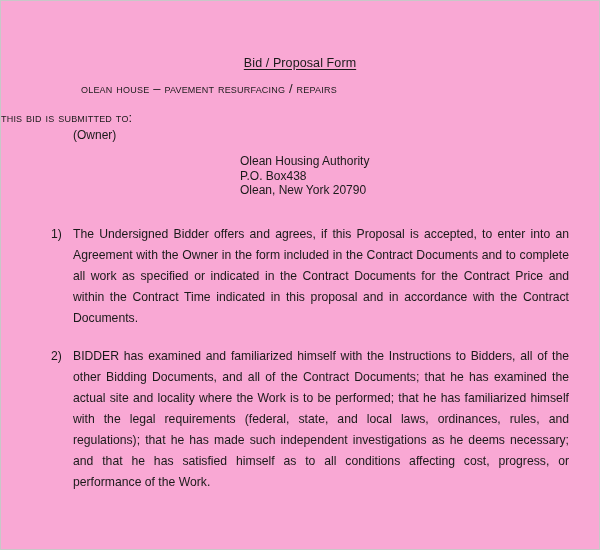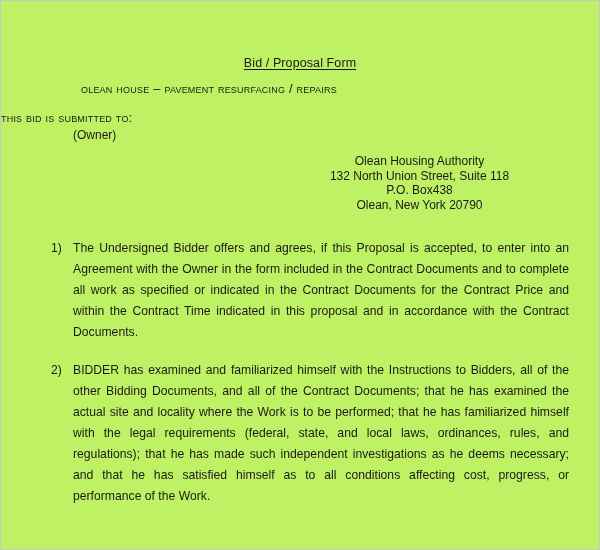--- a/index.html
+++ b/index.html
@@ -12,21 +12,21 @@
     height: 550px;
     font-family: "Liberation Sans", sans-serif;
     color: #1a1a1a;
     overflow: hidden;
   }
   .page {
     position: relative;
     box-sizing: border-box;
     width: 600px;
     height: 550px;
-    background: #bef264;
+    background: #f9a8d4;
     border: 1px solid #c8c8c8;
     padding: 0;
   }
   .doc-title {
     text-align: center;
     font-size: 12.5px;
     margin: 0;
     padding-top: 55px;
     font-weight: normal;
     letter-spacing: 0.1px;
@@ -67,21 +67,20 @@
   }
   .address-block {
     margin: 0;
     padding-left: 239px;
     padding-top: 12px;
     font-size: 12px;
     line-height: 14.5px;
   }
   .address-block .addr-line {
     display: block;
-    text-align: center;
   }
   .clause-list {
     margin: 0;
     padding: 0;
     list-style: none;
   }
   .clause {
     position: relative;
     font-size: 12.2px;
     line-height: 21px;
@@ -112,21 +111,20 @@
 
 
   <div class="project-name smallcaps">Olean House – Pavement Resurfacing / Repairs</div>
 
   <div class="submitted-label smallcaps">This Bid is Submitted To:</div>
 
   <div class="owner-label">(Owner)</div>
 
   <div class="address-block">
     <span class="addr-line">Olean Housing Authority</span>
-    <span class="addr-line">132 North Union Street, Suite 118</span>
     <span class="addr-line">P.O. Box438</span>
     <span class="addr-line">Olean, New York 20790</span>
   </div>
 
   <div class="clause-list">
 
     <div class="clause clause-1">
       <span class="marker">1)</span>
       <span class="body">The Undersigned Bidder offers and agrees, if this Proposal is accepted, to enter into an Agreement with the Owner in the form included in the Contract Documents and to complete all work as specified or indicated in the Contract Documents for the Contract Price and within the Contract Time indicated in this proposal and in accordance with the Contract Documents.</span>
     </div>

